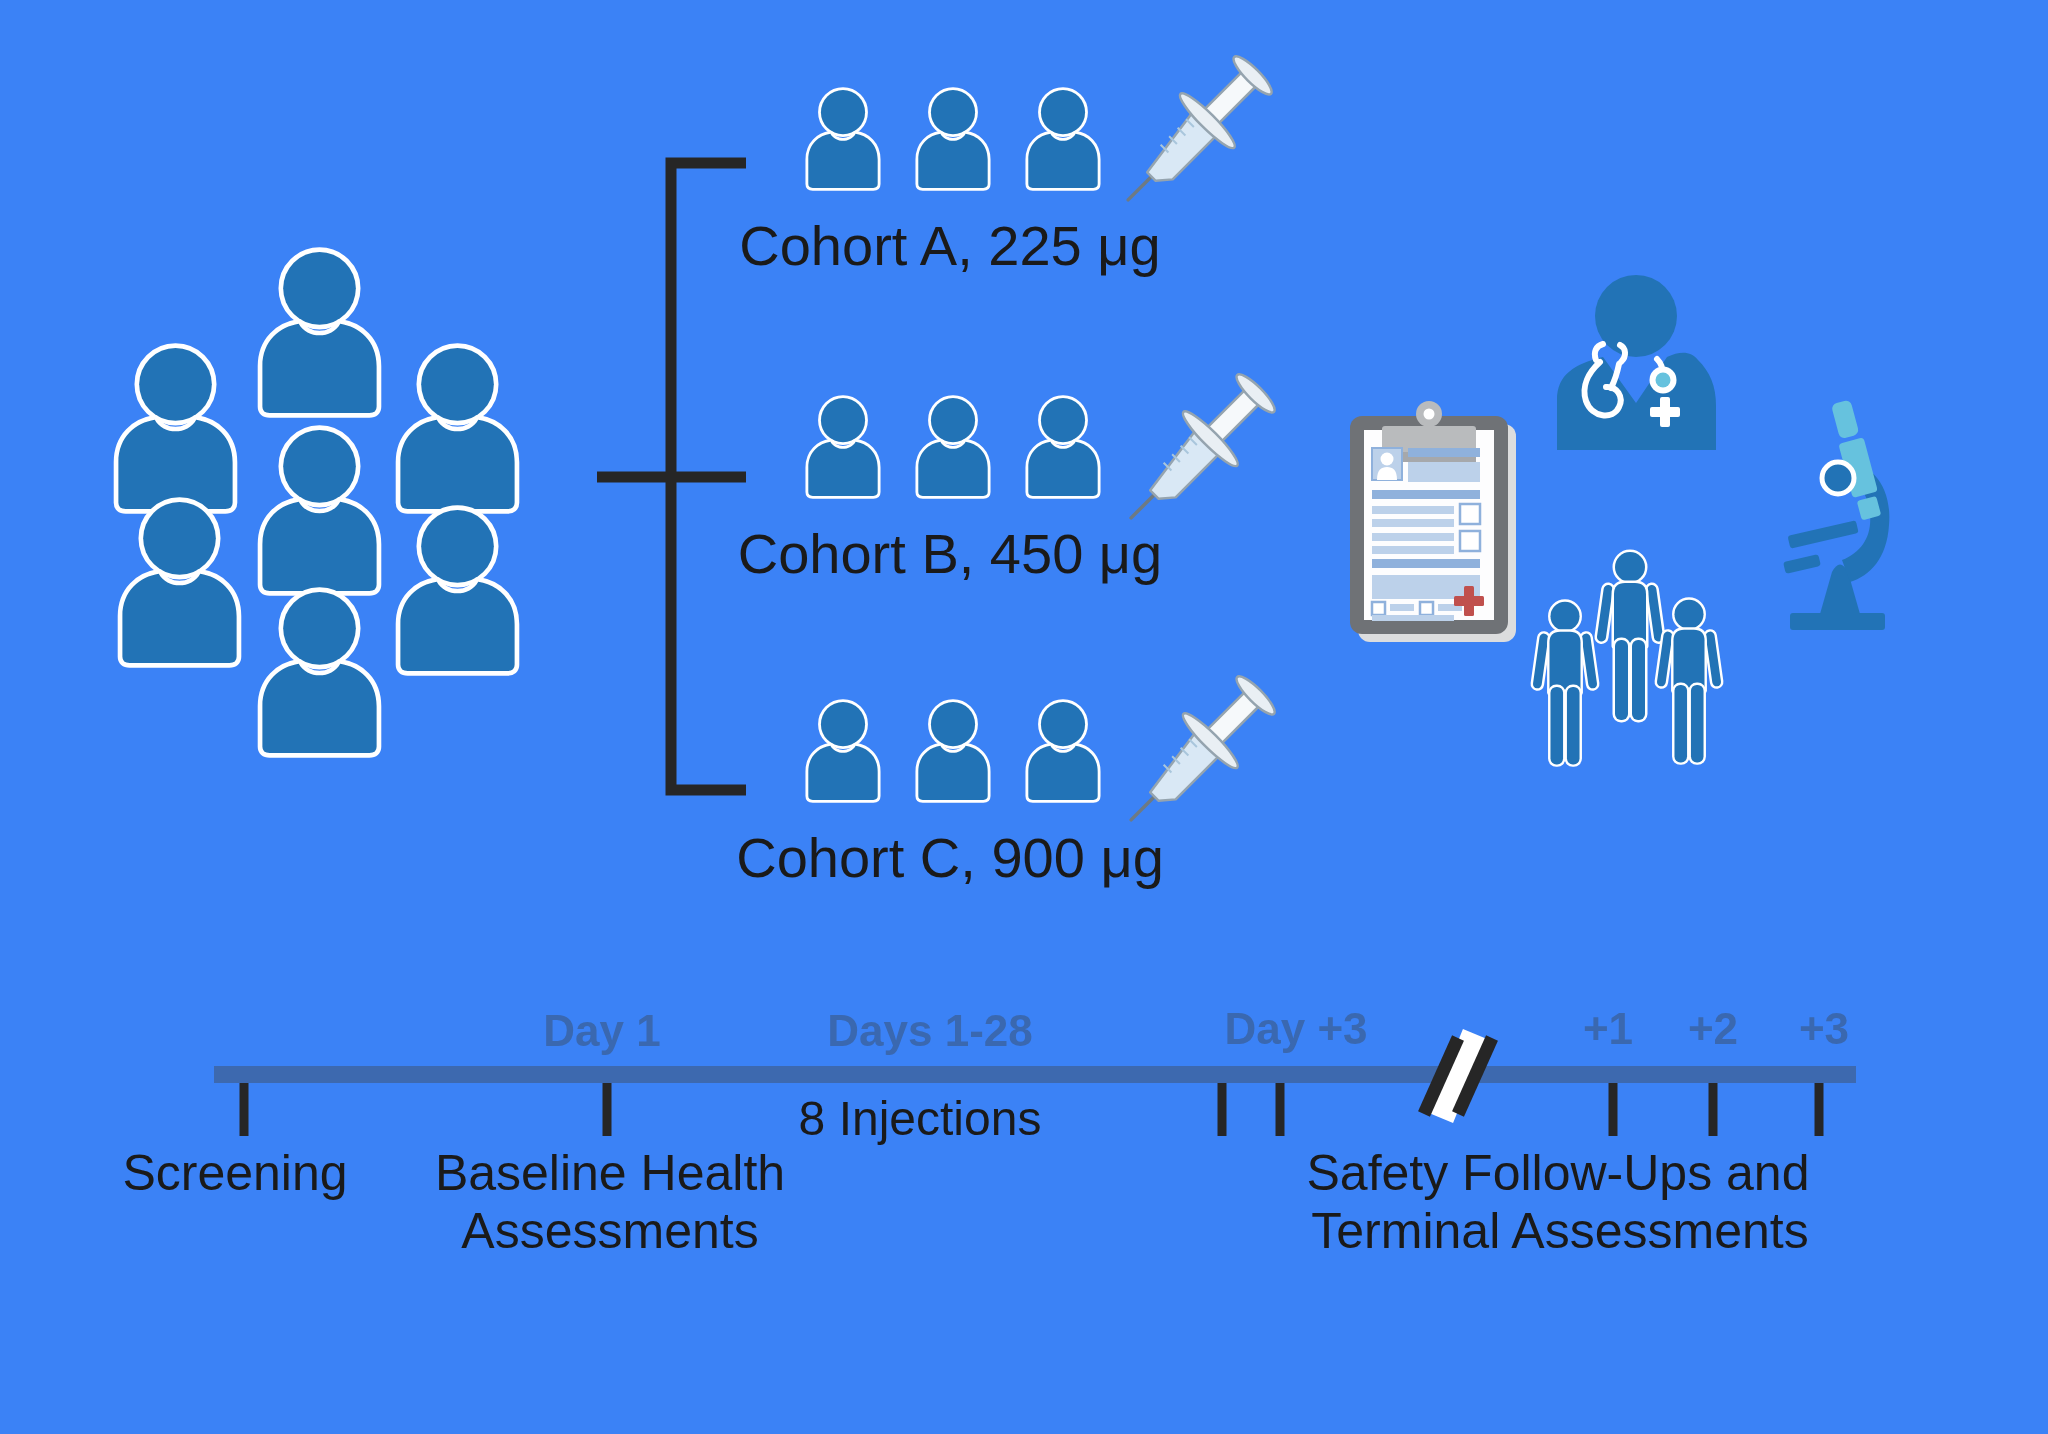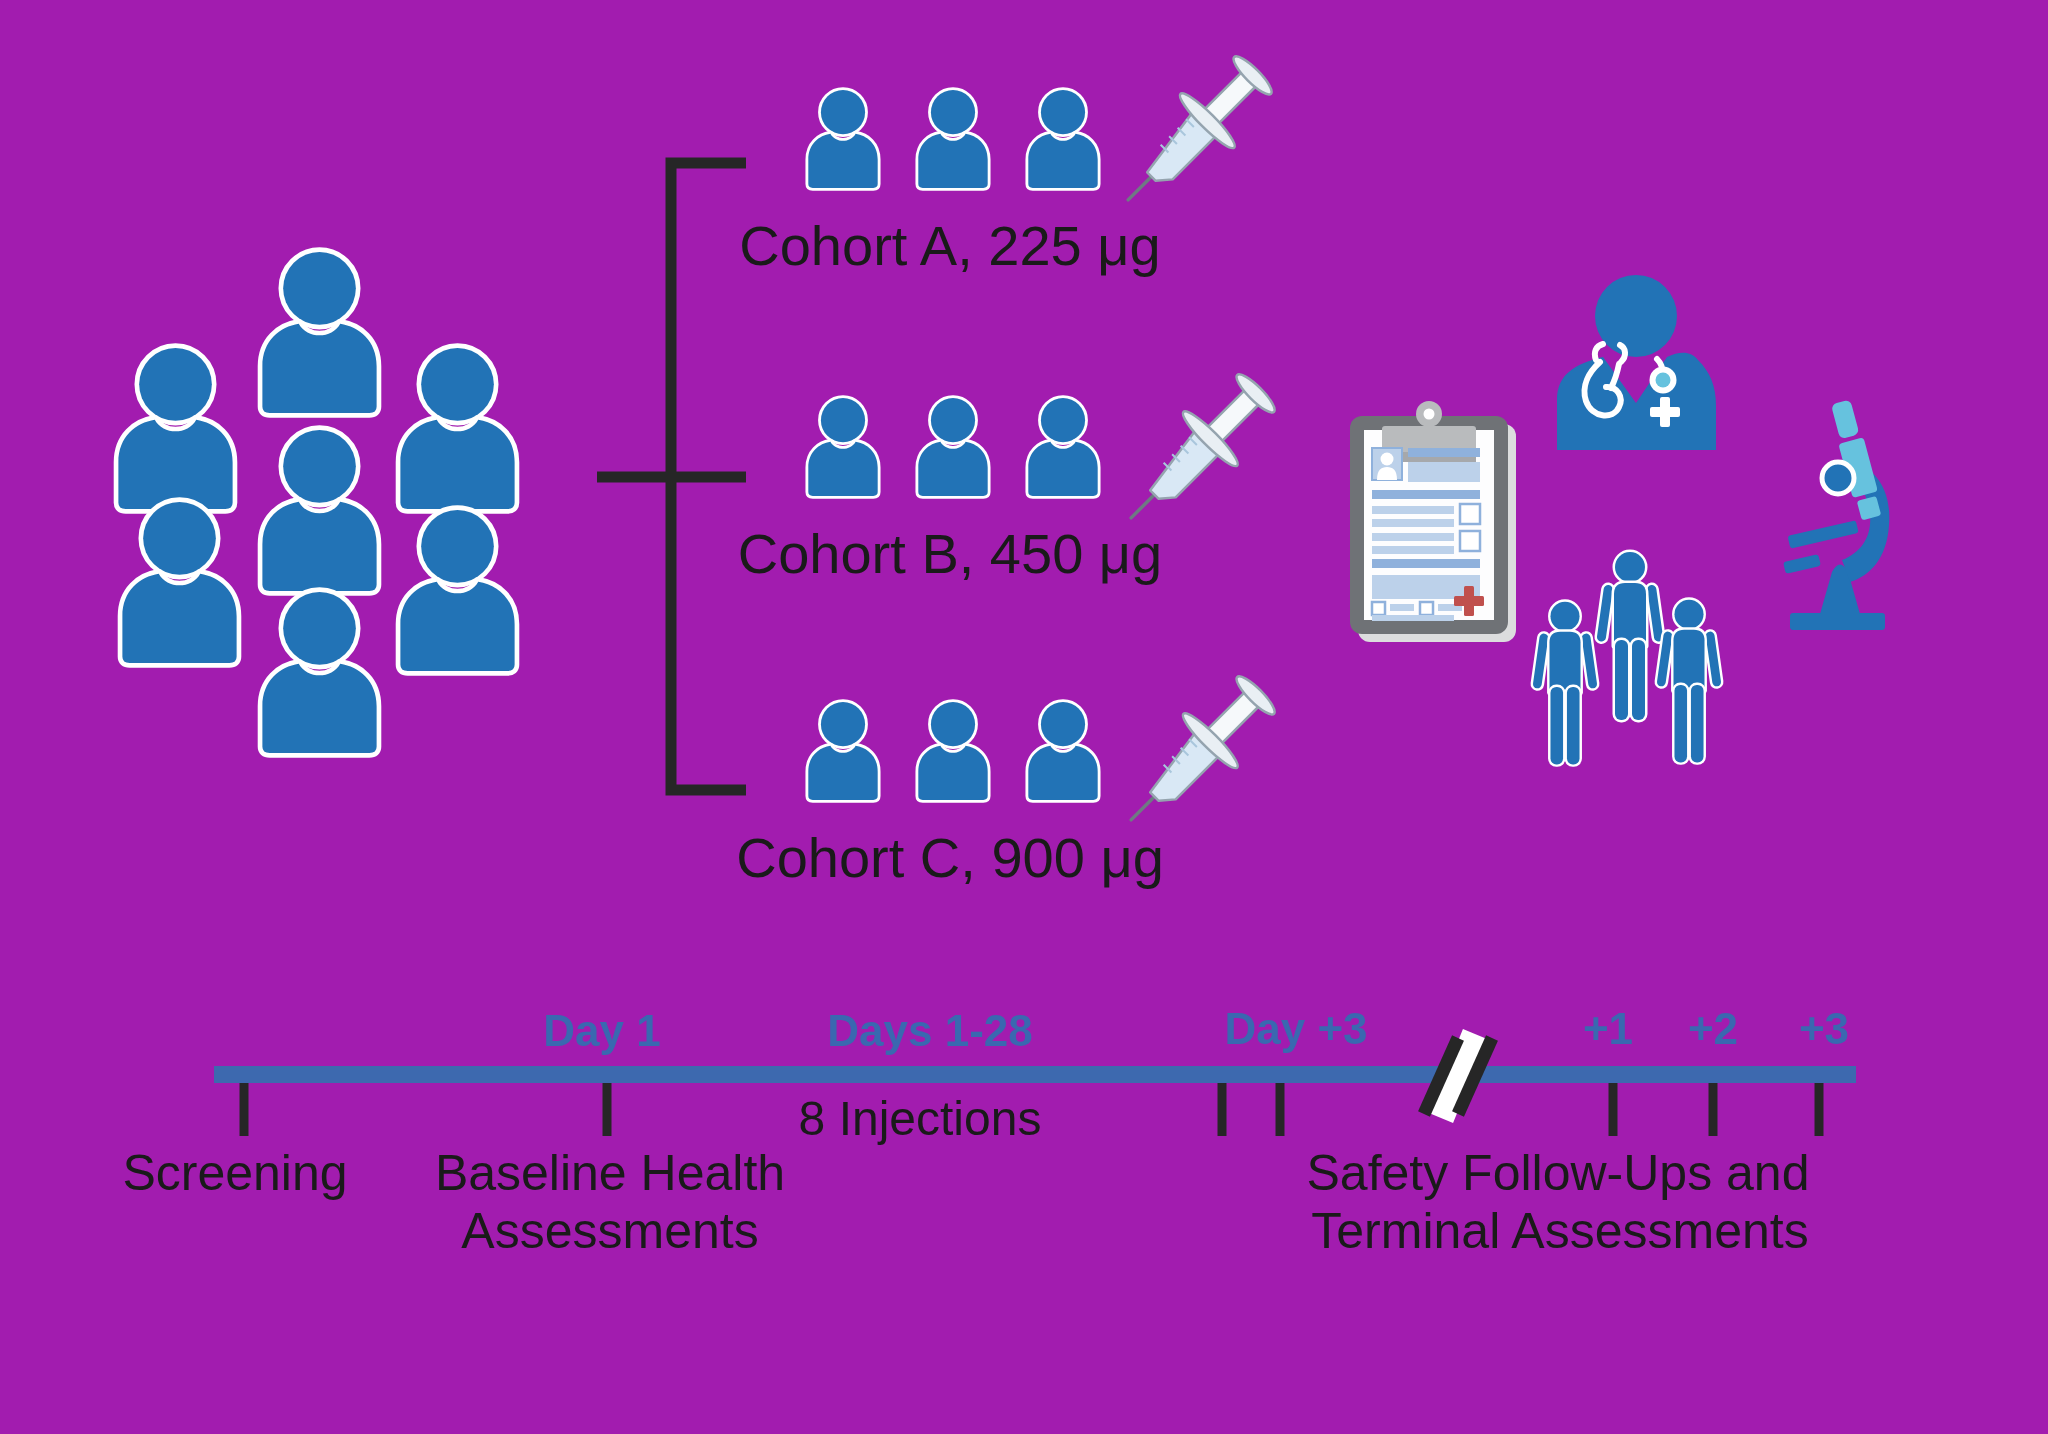--- a/index.html
+++ b/index.html
@@ -1,16 +1,16 @@
 <!DOCTYPE html>
 <html style="--person-blue: #2273B6; --light-blue: #66C2DE; --timeline-blue: #3D69AF; --label-blue: #3A68B0; --ink: #1A1A1A; --bracket: #262626; --syringe-fill: #D9E8F5; --syringe-stroke: #95A4AF; --clipboard-frame: #6F7276; --clipboard-clip: #B9BBBD; --clipboard-clip-dark: #A6A8AB; --paper-line-dark: #8FB1DC; --paper-line-light: #BCD1EA; --cross-red: #C0504D;"><head>
 <meta charset="utf-8">
 <style>
   html,body{margin:0;padding:0;background:#fff}
-  .canvas{position:relative;width:2048px;height:1434px;background:#a21caf;overflow:hidden}
+  .canvas{position:relative;width:2048px;height:1434px;background:#3b82f6;overflow:hidden}
   svg{display:block}
   text{font-family:"Liberation Sans","DejaVu Sans",sans-serif}
   .t-cohort{font-size:56px;fill:var(--ink,#1a1a1a);text-anchor:middle}
   .t-blue{font-size:44px;font-weight:600;fill:var(--label-blue,#3A68B0);text-anchor:middle}
   .t-black{font-size:50px;fill:var(--ink,#1a1a1a);text-anchor:middle}
   .t-inj{font-size:48px}
   .person{fill:var(--person-blue,#2273B6);stroke:#fff;stroke-width:9;paint-order:stroke;stroke-linejoin:round}
   .standing{fill:var(--person-blue,#2273B6);stroke:#fff;stroke-width:5;paint-order:stroke;stroke-linejoin:round}
   .bracket{fill:none;stroke:var(--bracket,#262626);stroke-width:11}
   .bar{fill:var(--timeline-blue,#3D69AF)}

